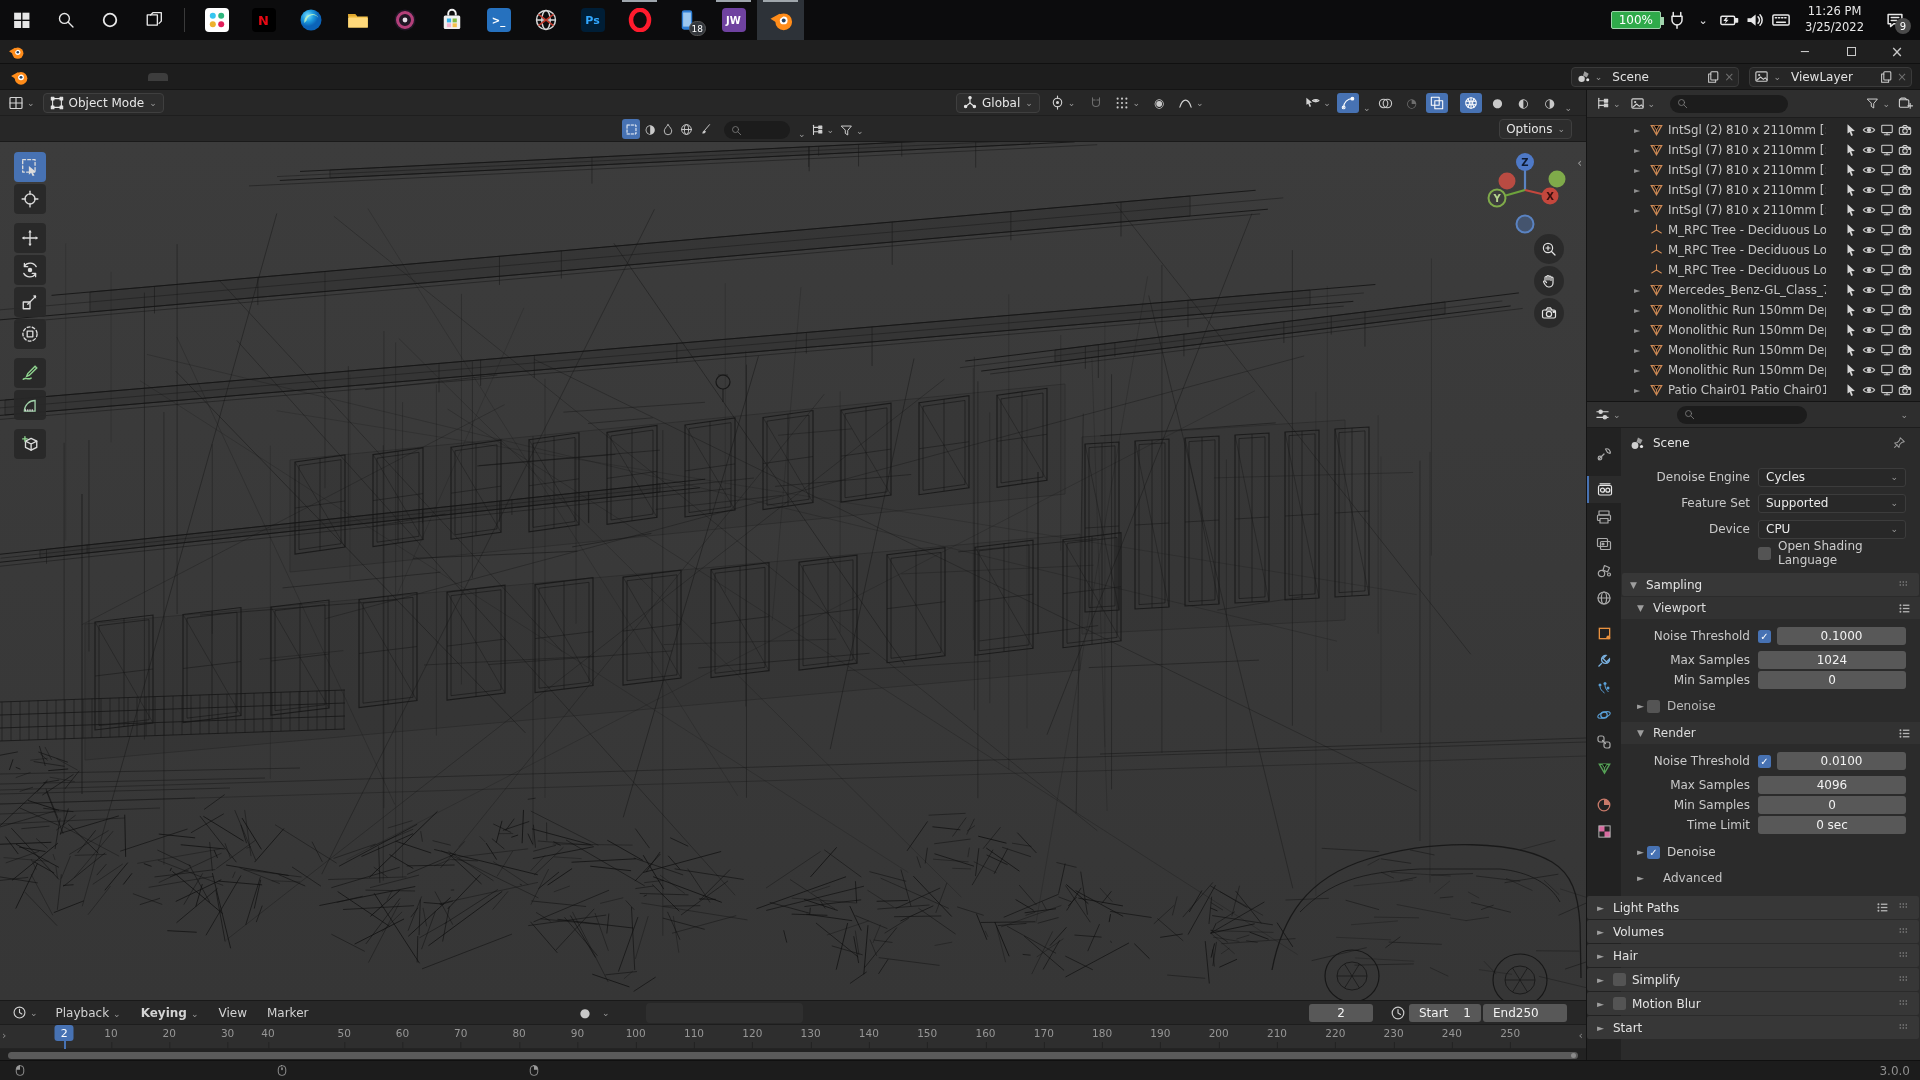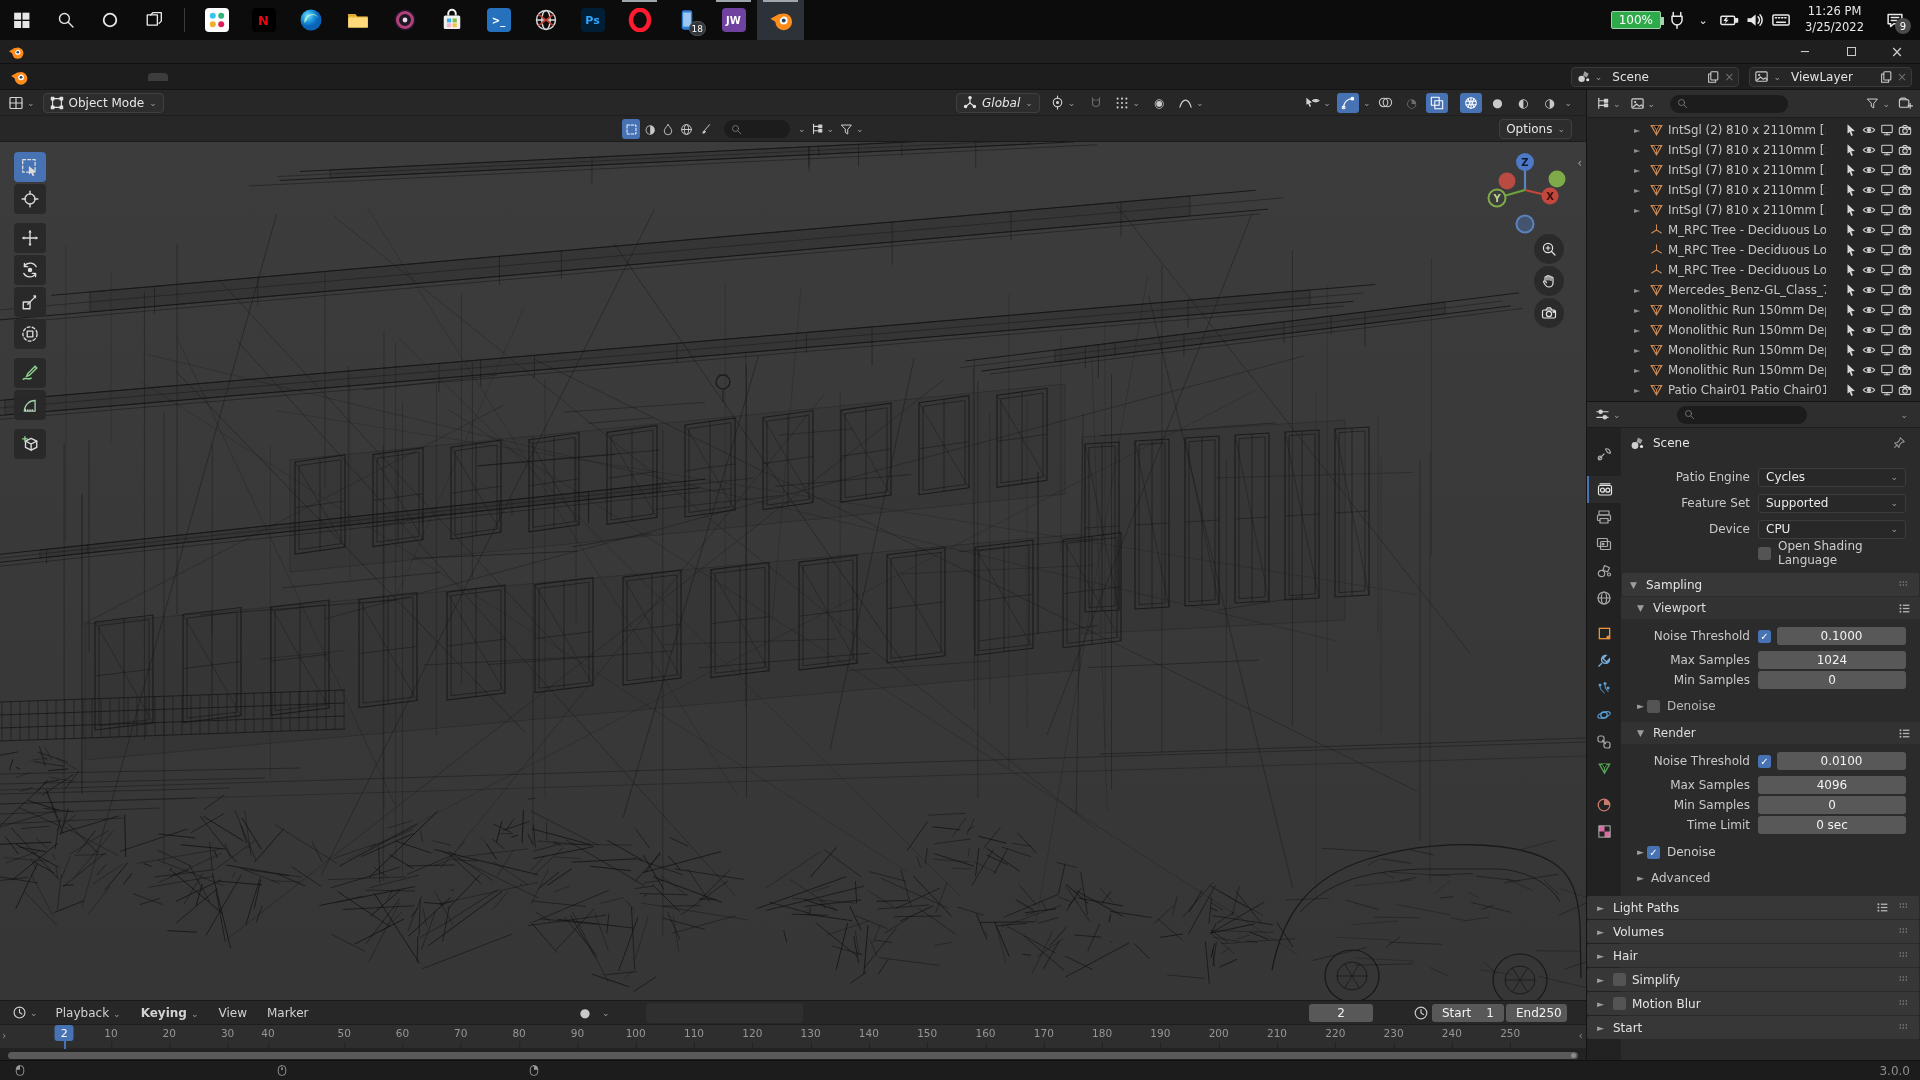--- a/index.html
+++ b/index.html
@@ -1,20 +1,20 @@
 <!DOCTYPE html>
 <html><head>
 <meta charset="utf-8">
 <style>
   * { margin:0; padding:0; box-sizing:border-box; }
   html,body { width:1920px; height:1080px; overflow:hidden; background:#000;
     font-family:"DejaVu Sans", sans-serif; font-size:12px; color:#cdcdcd;
     -webkit-font-smoothing:antialiased; }
   .abs { position:absolute; }
-  .flex { display:flex; align-items:center;font-style:italic; }
+  .flex { display:flex; align-items:flex-end; }
   .ico { display:inline-flex; align-items:center; justify-content:center; }
   .ico svg { display:block; }
 
   
   #taskbar { position:absolute; left:0; top:0; width:1920px; height:40px; background:#0c0c0d; display:flex; align-items:center; z-index:50; }
   .tb-btn { width:44px; height:40px; display:flex; align-items:center; justify-content:center; color:#e8e8e8; position:relative; }
   .tb-app { width:47px; height:40px; display:flex; align-items:center; justify-content:center; position:relative; }
   .tb-app .appic { width:24px; height:24px; border-radius:4px; display:flex; align-items:center; justify-content:center; font-weight:bold; font-size:13px; overflow:hidden; }
   .tb-run::before { content:""; position:absolute; top:0; left:6px; right:6px; height:2px; background:#9fa6ac; }
   .tb-active { background:#2d3238; }
@@ -2528,21 +2528,21 @@
           <svg viewBox="0 0 16 16" width="100%" height="100%">
             <g fill="none" stroke="currentColor" stroke-width="1.2" stroke-linecap="round" stroke-linejoin="round">
               <path d="M9.5 2 L14 6.5 L11 7.5 L8.5 10 L8 13 L3 8 L6 7.5 L8.5 5 Z"></path>
               <line x1="3" y1="13" x2="6" y2="10"></line>
             </g>
           </svg>
         </span>
     </div>
     <div style="height:8px"></div>
     <div class="prow">
-      <span class="plabel">Patio Engine</span>
+      <span class="plabel">Denoise Engine</span>
       <div class="pdrop">
           <span>Cycles</span>
           <span class="chev">⌄</span>
         </div>
     </div>
     <div class="prow" style="margin-top:4px">
       <span class="plabel">Feature Set</span>
       <div class="pdrop">
           <span>Supported</span>
           <span class="chev">⌄</span>
@@ -2664,21 +2664,21 @@
           <span>0 sec</span>
         </div>
     </div>
     <div class="prow" style="margin-top:7px;padding-left:16px">
       <span class="sarrow">►</span>
       <span class="cbox on">✓</span>
       <span style="margin-left:7px">Denoise</span>
     </div>
     <div class="prow" style="margin-top:4px;padding-left:16px">
       <span class="sarrow">►</span>
-      <span style="margin-left:4px;color:#c4c4c4">Advanced</span>
+      <span style="margin-left:16px;color:#c4c4c4">Advanced</span>
     </div>
     <div style="height:6px"></div>
     <div class="sect" style="margin-left:-34px;padding-left:10px">
         <span class="sarrow">►</span>
 
         <span>Light Paths</span>
         <span class="sright">
           <span class="spre ico" style="width:15px;height:13px">
             <svg viewBox="0 0 16 16" width="100%" height="100%">
               <g fill="#b5b5b5">
@@ -2839,21 +2839,21 @@
             <g fill="none" stroke="currentColor" stroke-width="1.2" stroke-linecap="round" stroke-linejoin="round">
               <circle cx="8" cy="8" r="5.8"></circle>
               <path d="M8 4.5 V8 L10.5 9.5"></path>
             </g>
           </svg>
         </span>
       <div class="fbox" style="width:72px;justify-content:space-between">
         <span>Start</span>
           <span>1</span>
       </div>
-      <div class="fbox" style="width:61px;justify-content:flex-start">
+      <div class="fbox" style="width:84px;justify-content:flex-start">
         <span>End</span>
           <span>250</span>
       </div>
     </div>
   </div>
   <div id="ruler">
     <span class="tick" style="left: 111px;"><b style="font-weight:normal">10</b></span>
       <span class="tick" style="left: 169.3px;"><b style="font-weight:normal">20</b></span>
       <span class="tick" style="left: 227.6px;"><b style="font-weight:normal">30</b></span>
       <span class="tick" style="left: 268px;"><b style="font-weight:normal">40</b></span>

